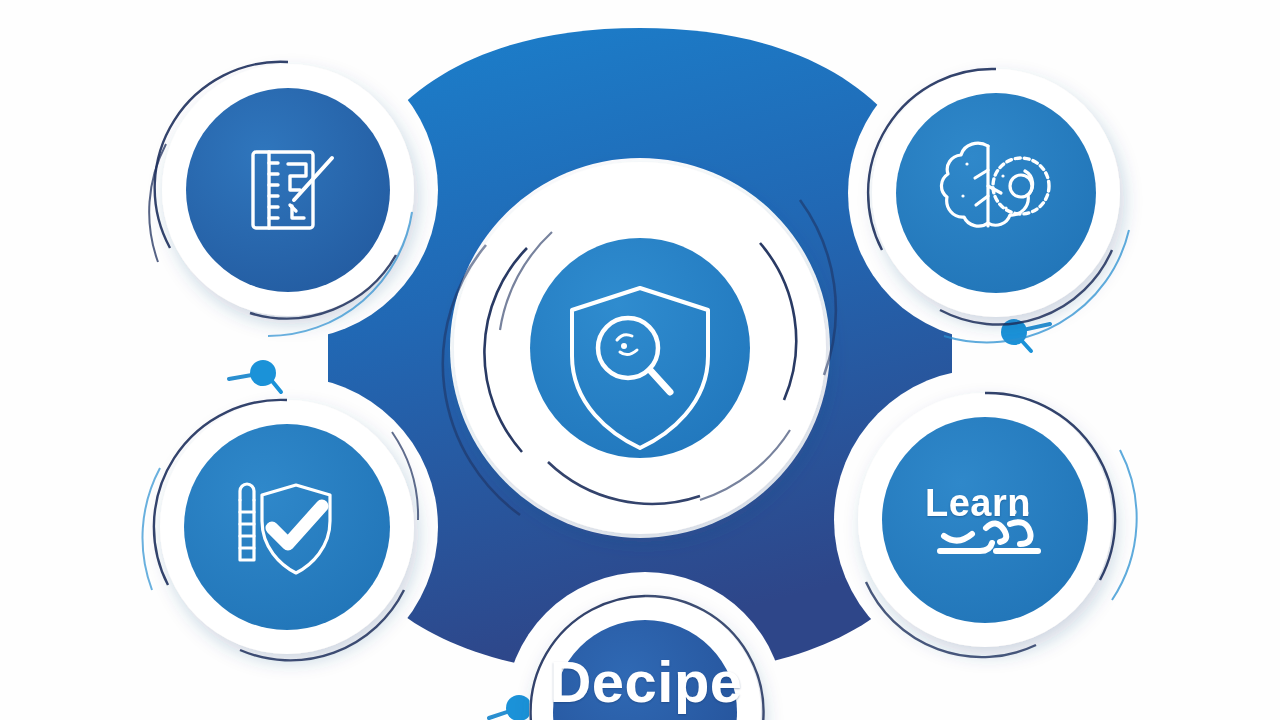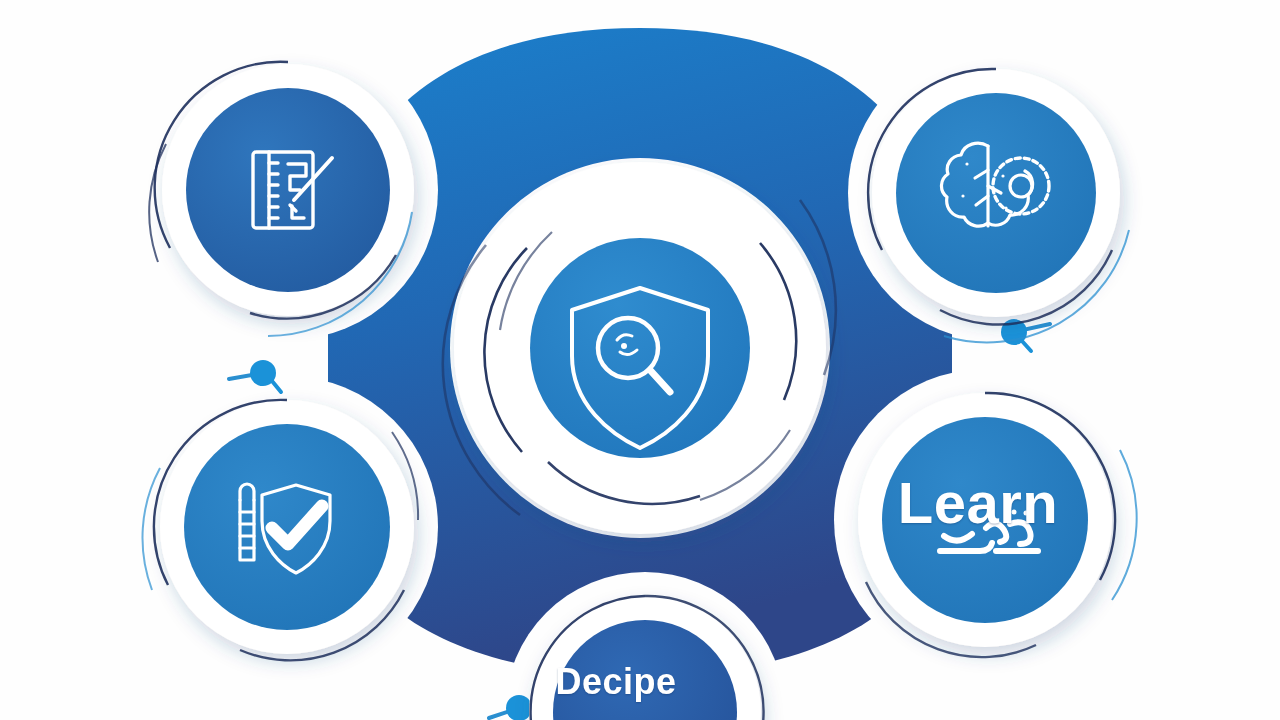--- a/index.html
+++ b/index.html
@@ -17,25 +17,25 @@
     font-family:"Liberation Sans", sans-serif;
     font-weight:700;
     letter-spacing:0.5px;
     text-align:center;
     white-space:nowrap;
     pointer-events:none;
     text-shadow:0 1px 2px rgba(10,40,90,0.35);
   }
   #label-learn{
     left:878px;top:477px;width:200px;
-    font-size:58px;line-height:52px;
+    font-size:38px;line-height:52px;
   }
   #label-decide{
-    left:516px;top:655px;width:200px;
-    font-size:36px;line-height:54px;
+    left:546px;top:655px;width:200px;
+    font-size:58px;line-height:54px;
   }
 </style>
 </head>
 <body>
 
 <div id="stage">
   <svg id="canvas" viewBox="0 0 1280 720">
     <defs>
       <linearGradient id="blobGrad" x1="0" y1="0" x2="0.25" y2="1">
         <stop offset="0%" stop-color="#1b80cc"></stop>

